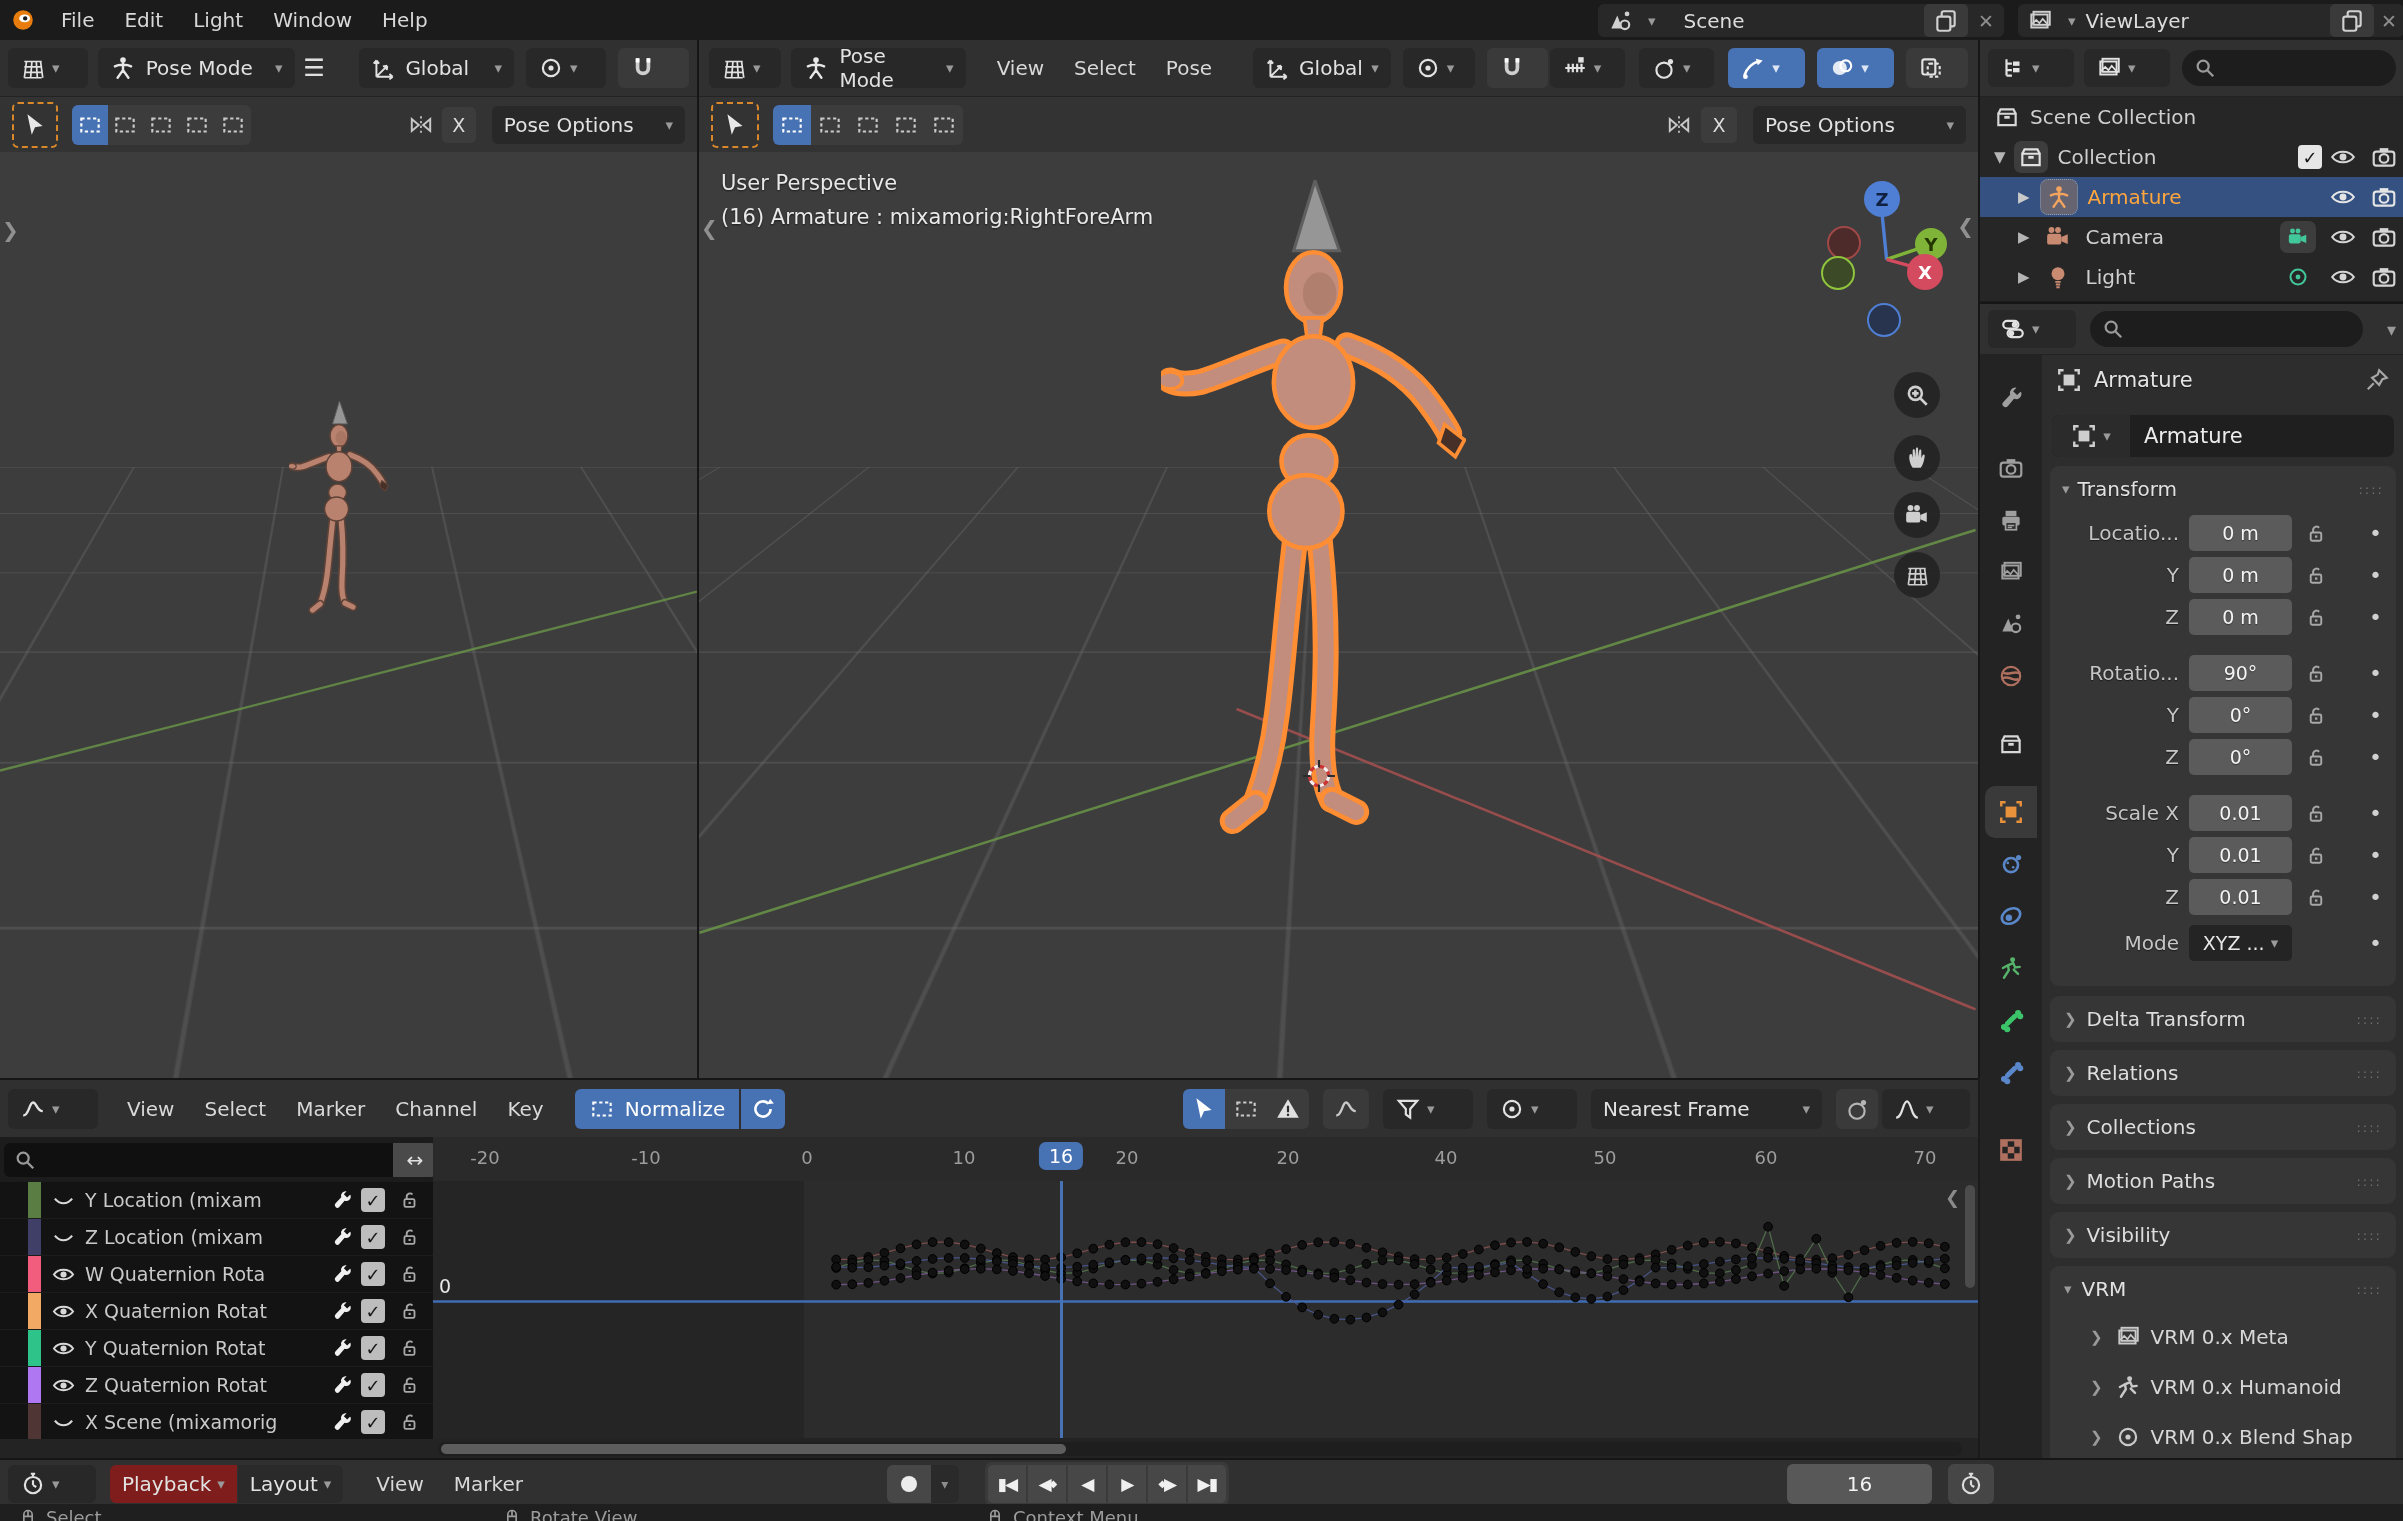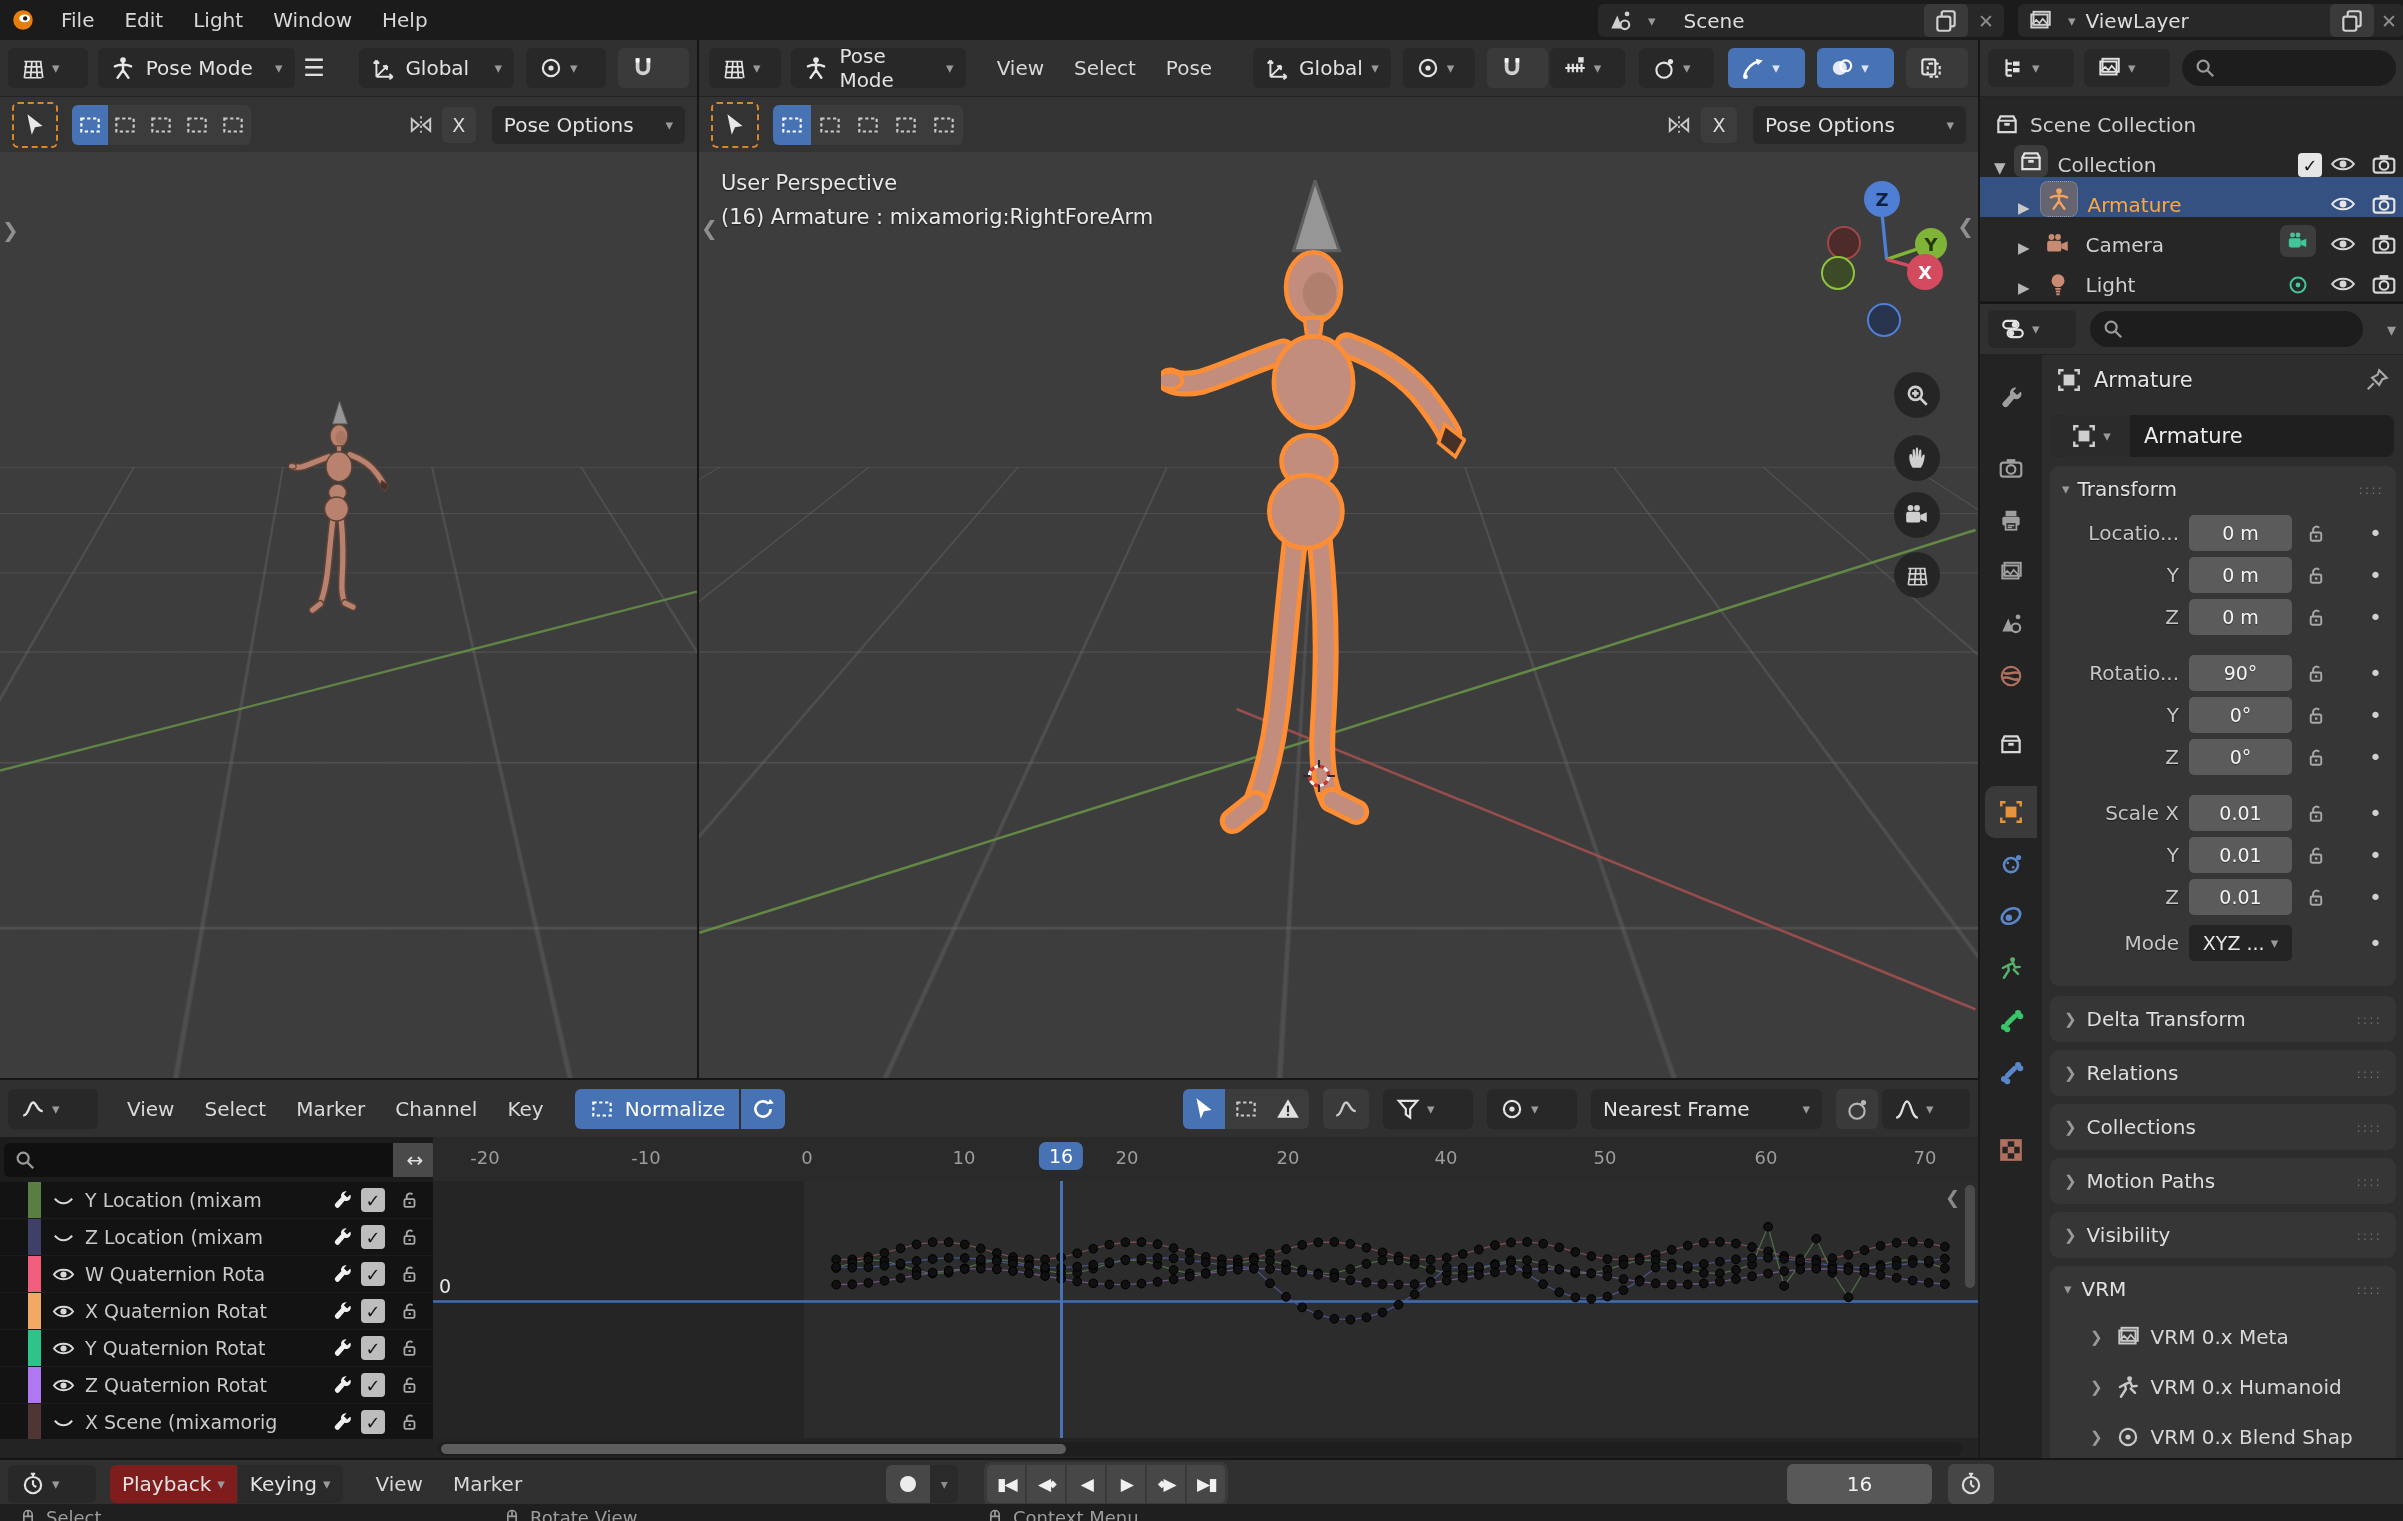--- a/index.html
+++ b/index.html
@@ -14,21 +14,21 @@
   .tab{padding:6px 18px;font-size:20px;color:#9a9a9a;border-radius:8px 8px 0 0}
   .tab.active{background:#3a3a3a;color:#f1f1f1}
   
   .ed-header{background:#303030;border-bottom:1px solid #232323}
   .tool-row{background:#333333}
   .dd{background:#282828;border-radius:6px;height:40px;display:flex;align-items:center;padding:0 12px;font-size:20px;color:#e2e2e2}
   .bluebtn{background:#4772b3;color:#fff}
   .vp{background:#3d3d3d;overflow:hidden}
   .navbtn{width:46px;height:46px;border-radius:50%;background:rgba(33,33,33,.85);color:#cfcfcf;display:flex;align-items:center;justify-content:center}
   
-  .ol-row{height:40px;display:flex;align-items:flex-end;font-size:20px;color:#cfcfcf}
+  .ol-row{height:40px;display:flex;align-items:center;font-size:20px;color:#cfcfcf}
   .ol-sel{background:#345181}
   
   .panel{background:#363636;border-radius:9px;margin:0 8px}
   .sect{background:#363636;border-radius:9px;height:46px;display:flex;align-items:center;padding:0 14px;font-size:20px;color:#dedede;margin:8px 8px 0 8px}
   .val{background:#5b5b5b;border-radius:5px;height:36px;width:103px;display:flex;align-items:center;justify-content:center;font-size:19px;color:#f4f4f4;text-shadow:0 1px 1px rgba(0,0,0,.4)}
   .tlabel{font-size:20px;color:#c6c6c6;text-shadow:0 1px 1px rgba(0,0,0,.5)}
   .ptab{width:52px;height:52px;display:flex;align-items:center;justify-content:center;color:#9f9f9f}
   .ptab.active{background:#3a3a3a;border-radius:10px 0 0 10px;color:#e8923c}
   
   .chan-row{height:36px;background:#131313;display:flex;align-items:center;margin-bottom:1px;color:#c9c9c9;font-size:19px}
@@ -1539,21 +1539,21 @@
       <svg class="i" viewBox="0 0 26 26" width="26" height="26">
         <use href="#i-clock"></use>
       </svg>
       <span class="chev">▾</span>
     </div>
   <div class="dd" style="margin-left:14px;height:38px;background:#7f1d1d;border-radius:6px 0 0 6px">
       <span>Playback</span>
       <span class="chev">▾</span>
     </div>
   <div class="dd" style="height:38px;background:#2a2a2a;border-radius:0 6px 6px 0;margin-left:1px">
-      <span>Keying</span>
+      <span>Layout</span>
       <span class="chev">▾</span>
     </div>
   <span class="menu-item" style="margin-left:18px">View</span>
   <span class="menu-item">Marker</span>
   <span style="flex:1"></span>
   <span class="ic" style="width:44px;height:38px;background:#474747;border-radius:6px 0 0 6px">
       <span style="width:16px;height:16px;border-radius:50%;background:#ececec"></span>
     </span>
   <span class="ic" style="width:28px;height:38px;background:#2a2a2a;border-radius:0 6px 6px 0;color:#8d8d8d;font-size:14px">▾</span>
   <span class="fx" style="margin-left:26px;background:#3a3a3a;border-radius:7px;padding:3px;gap:2px;">

